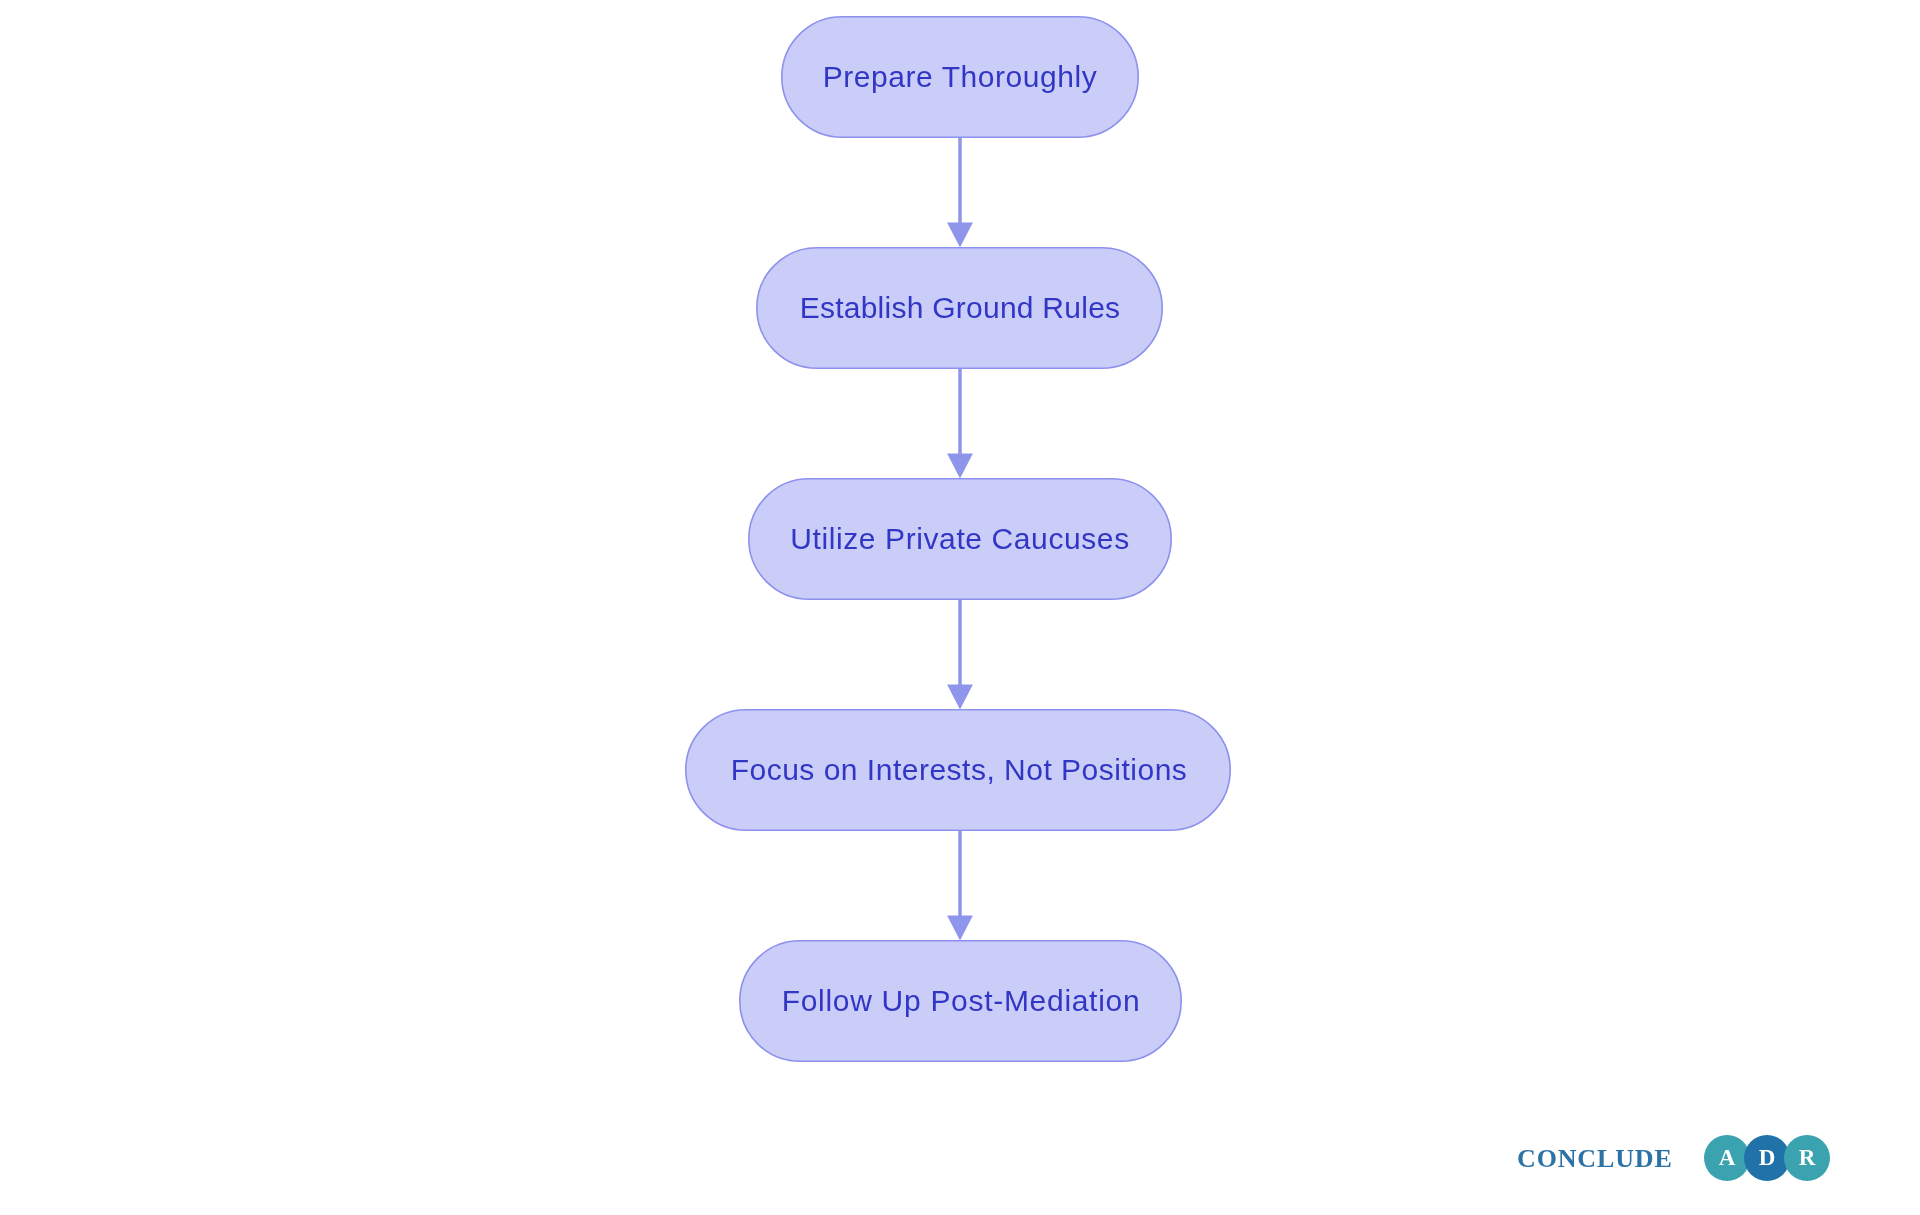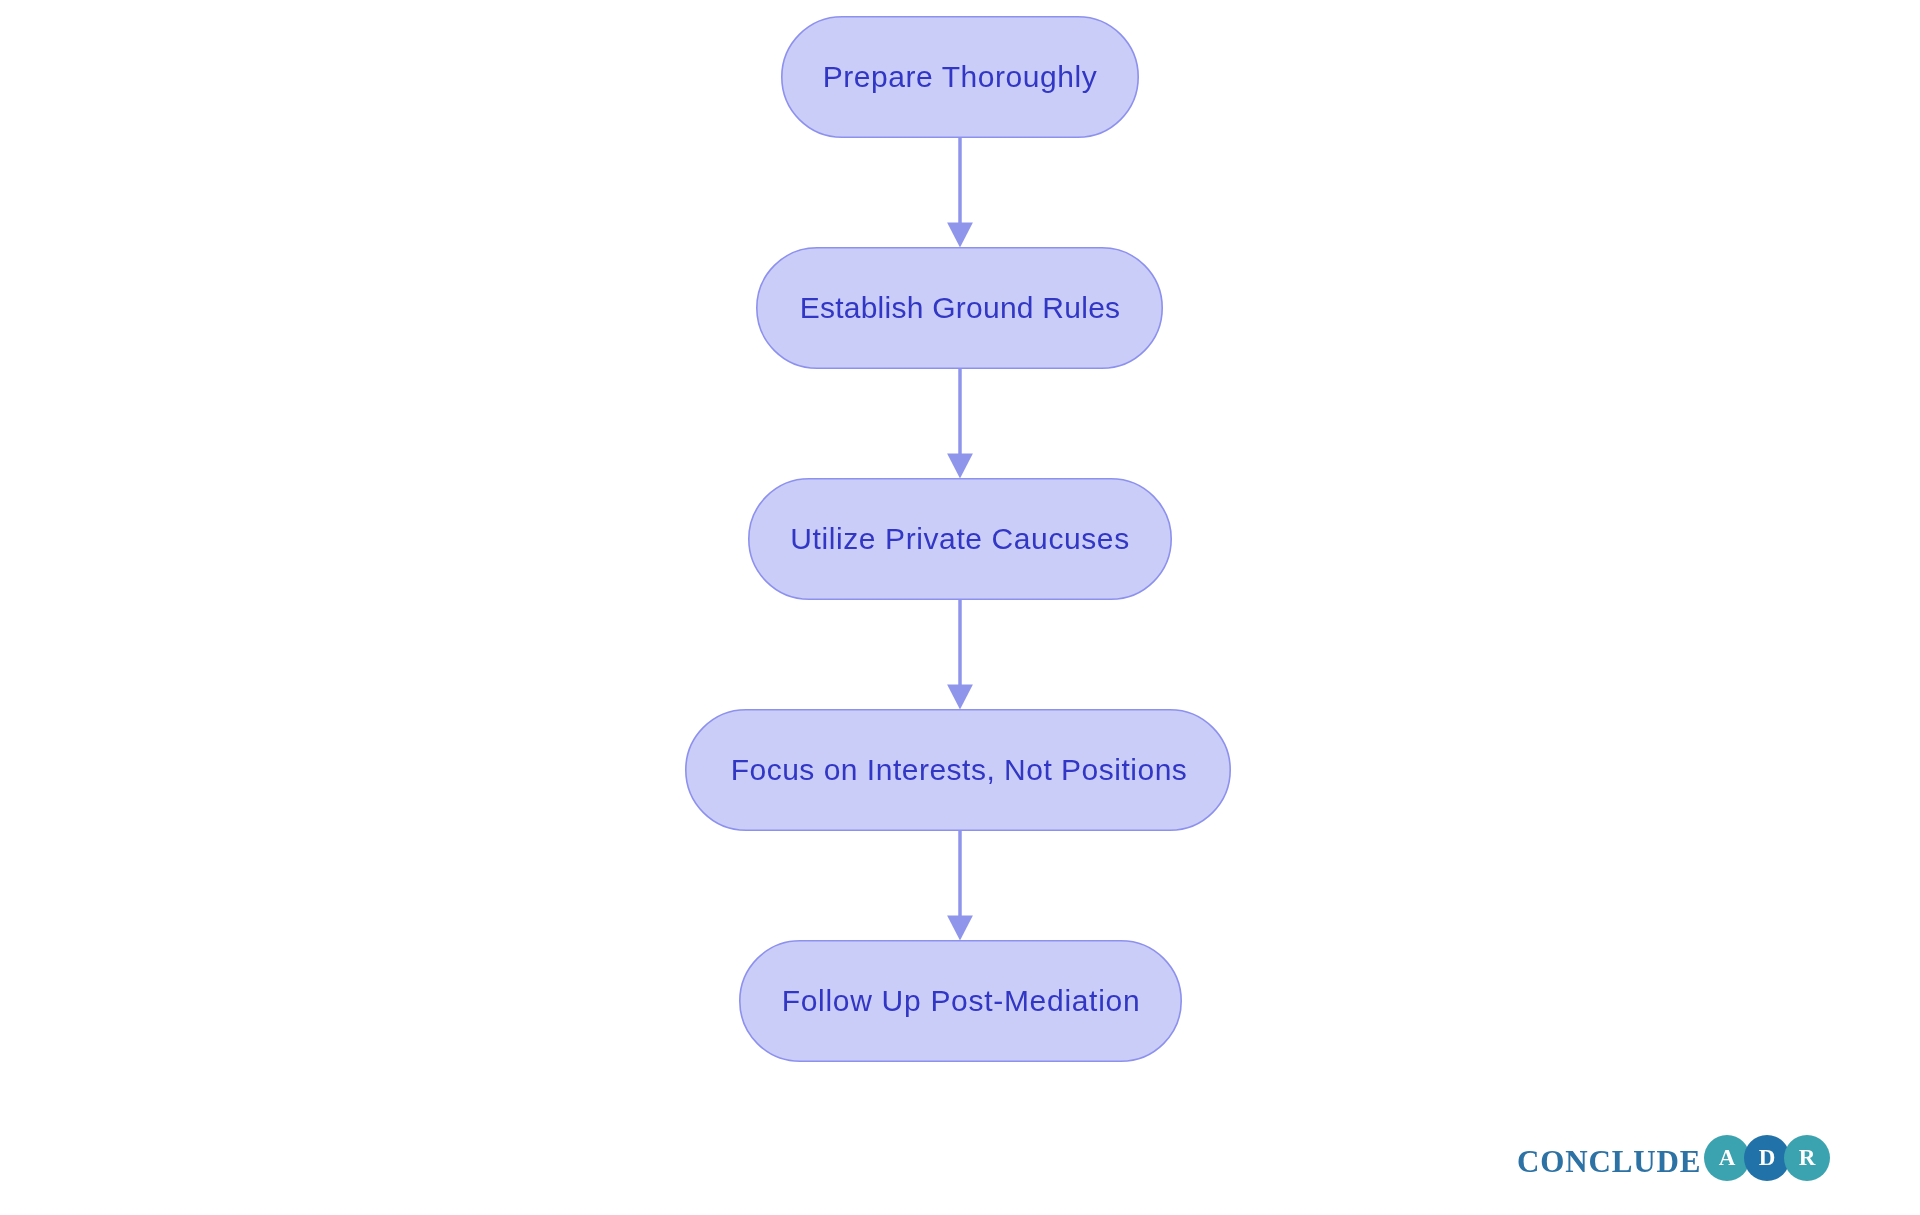--- a/index.html
+++ b/index.html
@@ -7,21 +7,21 @@
   svg{position:absolute;left:0;top:0;}
   .bx{fill:#cbcdf9;stroke:#8d91ee;stroke-width:1.6px;}
   .tx{fill:#3137c4;font-size:30px;font-family:"Liberation Sans",sans-serif;text-anchor:middle;}
   .ln{stroke:#9095ec;stroke-width:3.5px;}
   .ah{fill:#9095ec;}
   .conclude{
     position:absolute;
     font-family:"Liberation Serif", serif;
     font-weight:bold;
     color:#2d72a4;
-    font-size:31px;
+    font-size:26px;
     letter-spacing:0.85px;
     left:1517px;top:1144px;
   }
   .circ{position:absolute;width:46px;height:46px;border-radius:50%;top:1135px;
     display:flex;align-items:center;justify-content:center;
     font-family:"Liberation Serif", serif;font-weight:bold;color:#ffffff;font-size:23px;}
   .teal{background:#3aa3af;}
   .dblue{background:#2172a8;}
 </style>
 </head>

